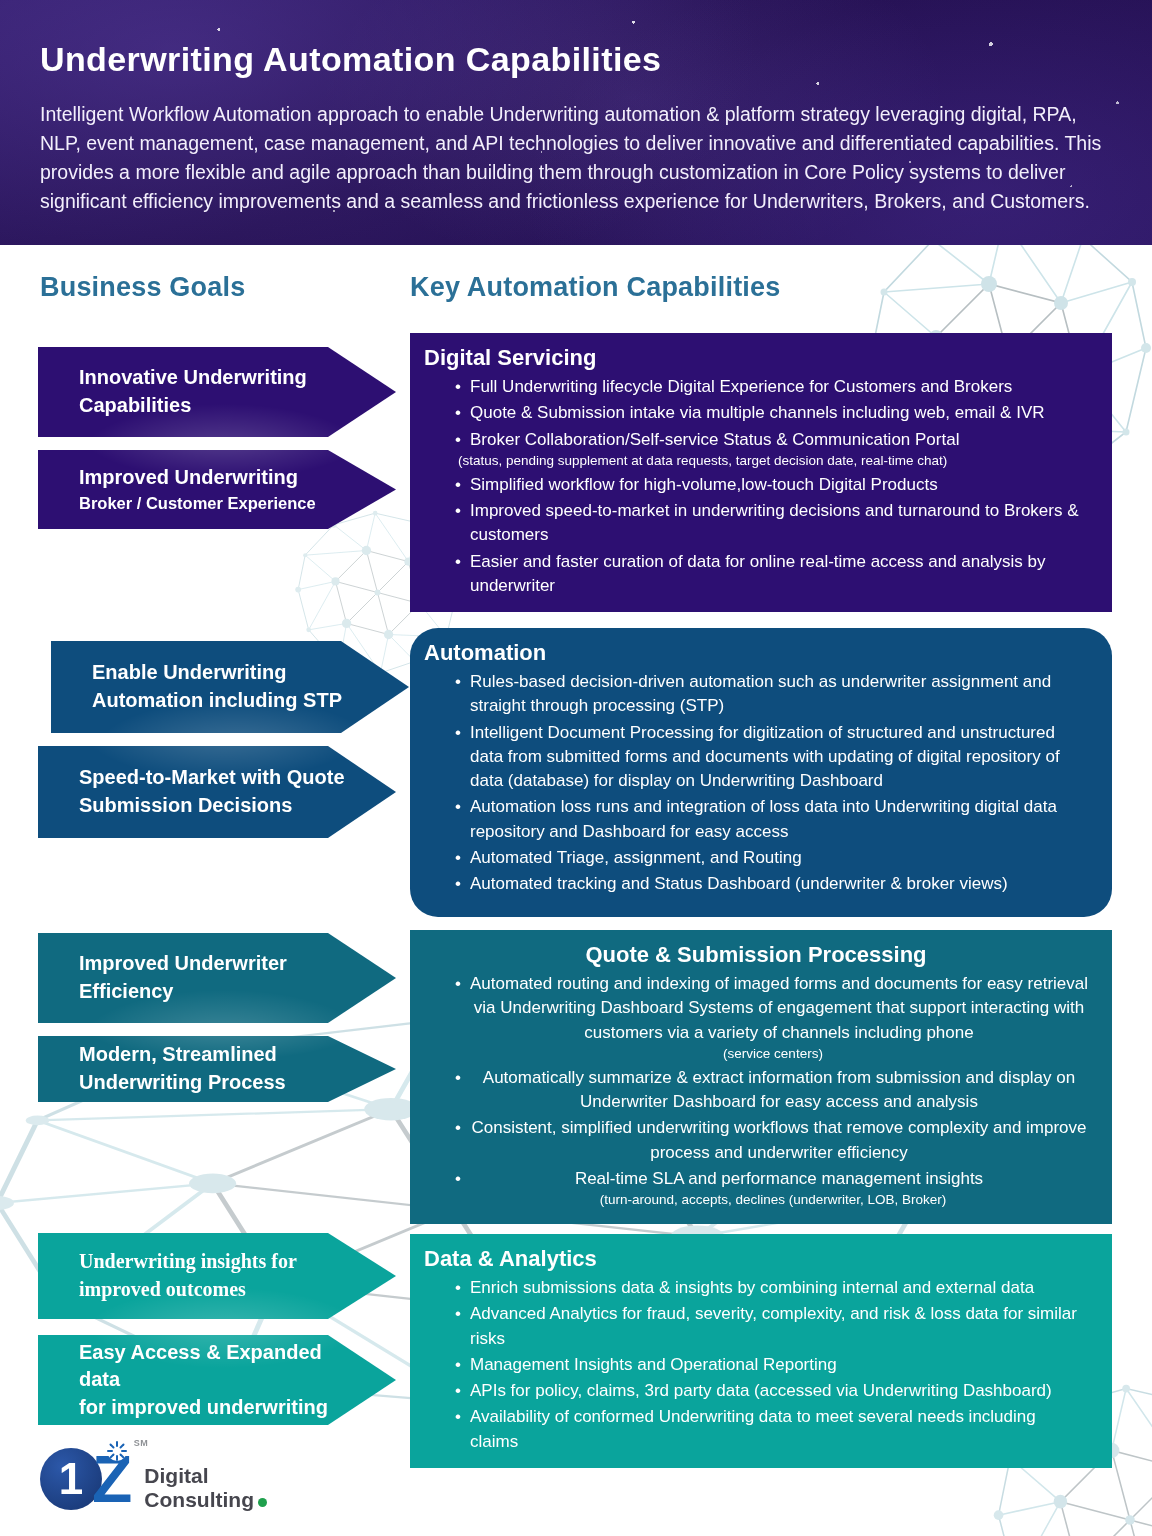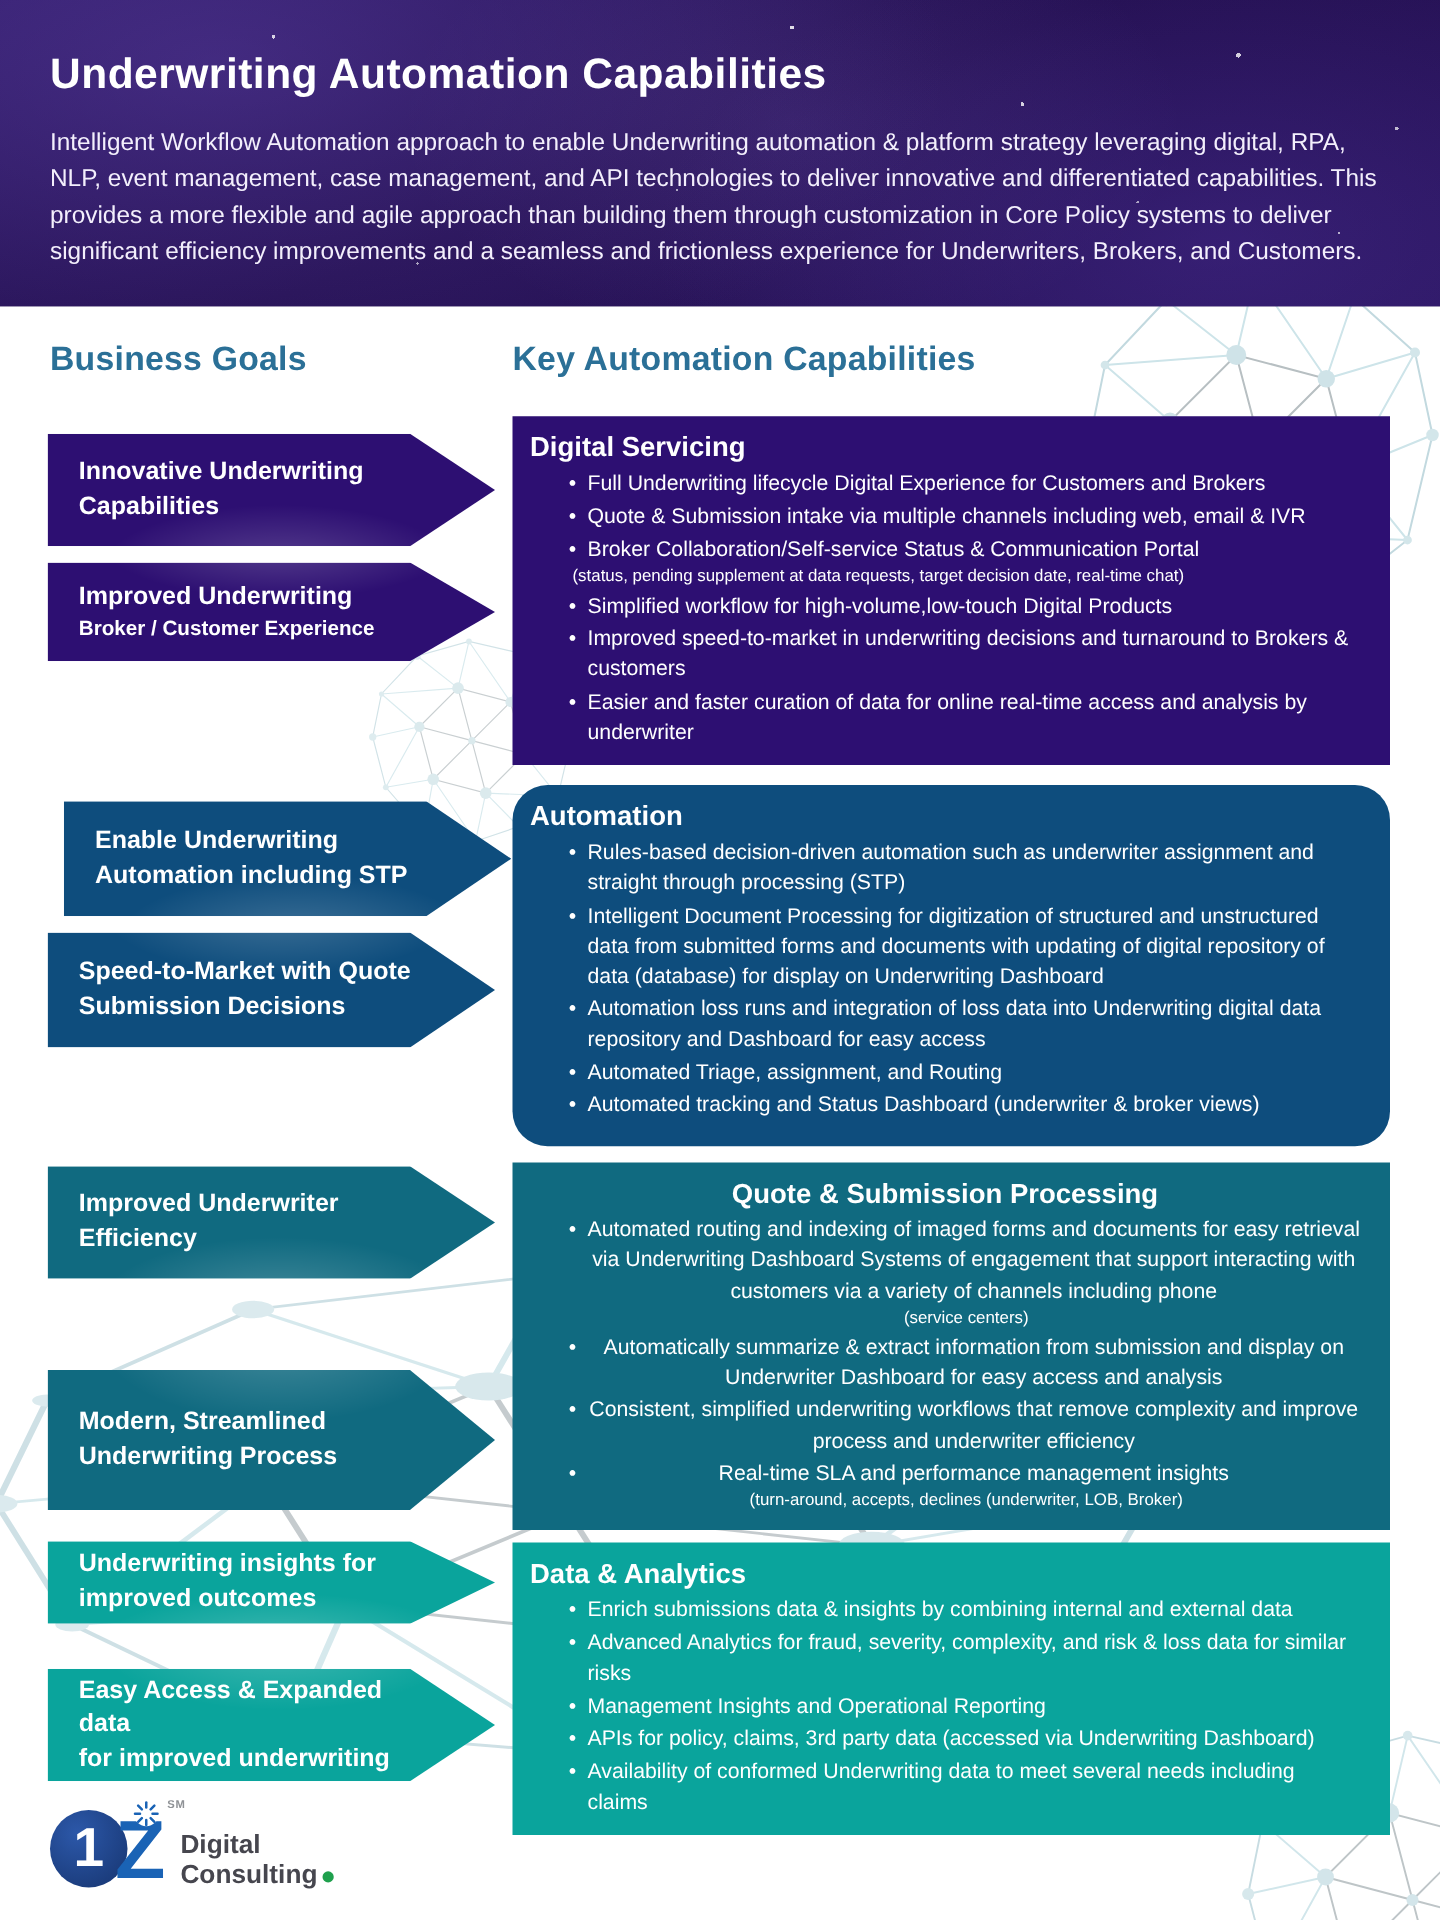--- a/index.html
+++ b/index.html
@@ -32,21 +32,21 @@
   .header-desc{position:absolute;left:40px;top:100px;width:1082px;color:#f3effc;font-size:19.5px;line-height:1.48;}
 
   
   .col-heading{position:absolute;top:272px;font-size:27px;font-weight:bold;color:var(--c-heading,#2b7097);letter-spacing:.2px;z-index:4;}
   .col-heading.goals{left:40px;}
   .col-heading.caps{left:410px;}
 
   
   .goal{
     position:absolute;left:38px;width:358px;box-sizing:border-box;
-    padding-left:25px;padding-right:48px;
+    padding-left:41px;padding-right:48px;
     display:flex;flex-direction:column;justify-content:center;
     clip-path:polygon(0 0, 81% 0, 100% 50%, 81% 100%, 0 100%);
     color:#ffffff;font-weight:bold;font-size:20px;line-height:1.38;z-index:4;
   }
   .goal .l2-small{font-size:16.5px;}
   .goal.glow-b{background-image:radial-gradient(65% 95% at 52% 122%, rgba(255,255,255,.22), transparent 62%);}
   .goal.glow-t{background-image:radial-gradient(65% 95% at 52% -22%, rgba(255,255,255,.22), transparent 62%);}
   .goal.purple{background-color:var(--c-panel_purple,#2d0f72);}
   .goal.blue{background-color:var(--c-panel_blue,#0e4d7d);}
   .goal.teal{background-color:var(--c-panel_teal,#106a80);}
@@ -157,25 +157,25 @@
     <span>Automation including STP</span>
   </div>
   <div class="goal blue glow-t" style="top:746px;height:92px;">
     <span>Speed-to-Market with Quote</span>
     <span>Submission Decisions</span>
   </div>
   <div class="goal teal glow-b" style="top:933px;height:90px;">
     <span>Improved Underwriter</span>
     <span>Efficiency</span>
   </div>
-  <div class="goal teal glow-t" style="top:1096px;height:112px;">
+  <div class="goal teal glow-t" style="top:1036px;height:66px;">
     <span>Modern, Streamlined</span>
     <span>Underwriting Process</span>
   </div>
-  <div class="goal green glow-b" style="top:1233px;height:66px;">
+  <div class="goal green glow-b" style="top:1233px;height:86px;font-family:Liberation Serif, serif;">
     <span>Underwriting insights for</span>
     <span>improved outcomes</span>
   </div>
   <div class="goal green glow-t" style="top:1335px;height:90px;">
     <span>Easy Access &amp; Expanded data</span>
     <span>for improved underwriting</span>
   </div>
 
   <div class="panel purple" style="top:333px;min-height:277px;">
     <div class="panel-title">Digital Servicing</div>

